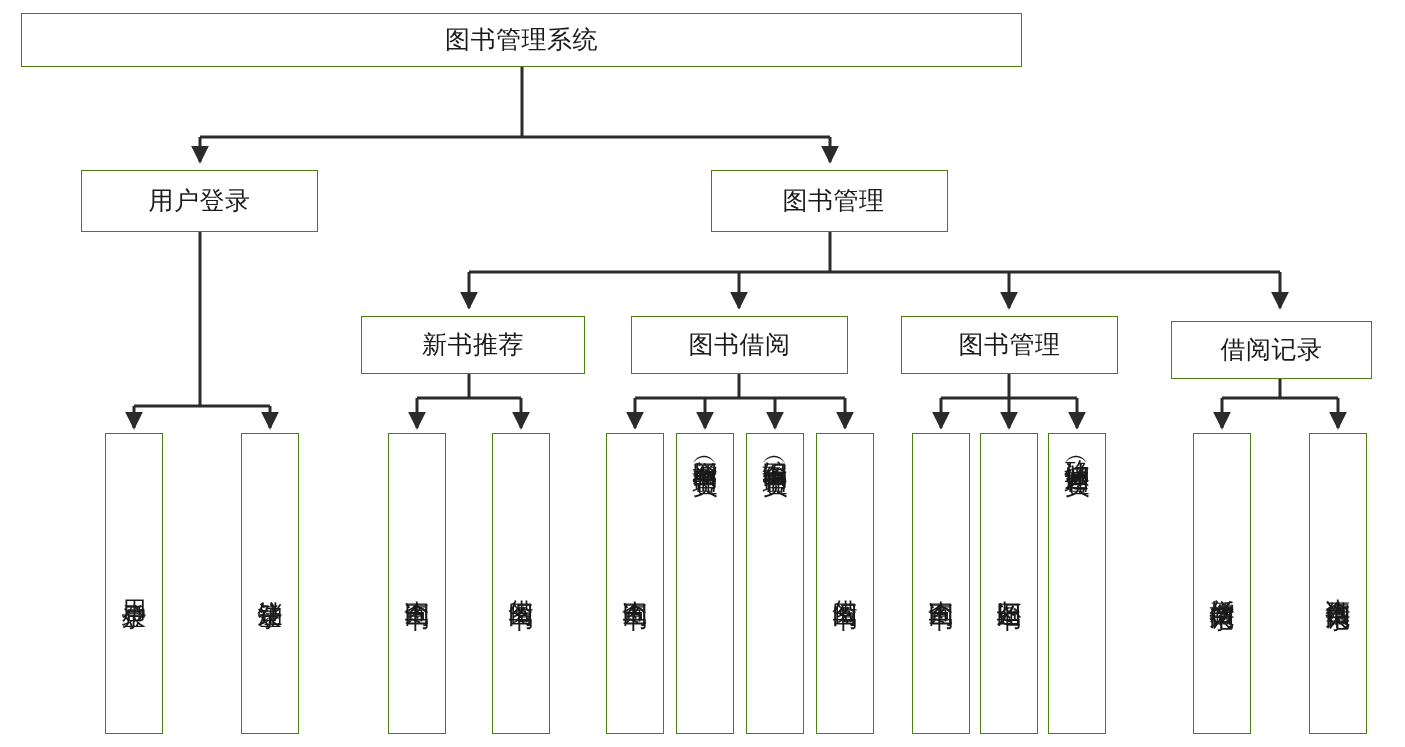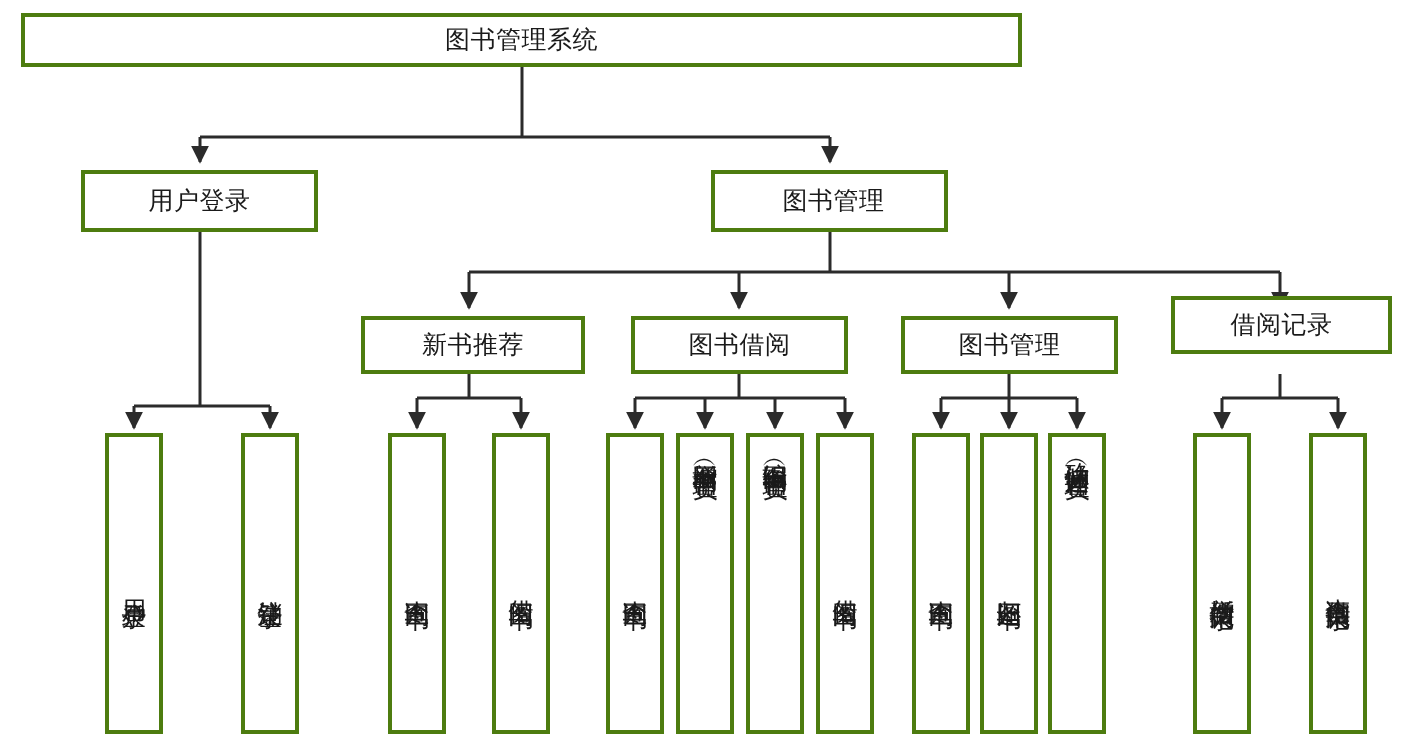--- a/index.html
+++ b/index.html
@@ -22,21 +22,21 @@
     position: absolute;
     left: 0;
     top: 0;
     width: 1405px;
     height: 747px;
   }
   .node {
     position: absolute;
     box-sizing: border-box;
     background: #ffffff;
-    border: 4px solid #4d7c0f;
+    border: 1px solid #4d7c0f;
     display: flex;
     align-items: center;
     justify-content: center;
     color: #1a1a1a;
   }
   .node-label {
     display: block;
     line-height: 1.12;
     letter-spacing: 0.5px;
     text-align: center;
@@ -140,21 +140,21 @@
 
   <div class="node horizontal" style="left:361px; top:316px; width:224px; height:58px;">
     <span class="node-label">新书推荐</span>
   </div>
   <div class="node horizontal" style="left:631px; top:316px; width:217px; height:58px;">
     <span class="node-label">图书借阅</span>
   </div>
   <div class="node horizontal" style="left:901px; top:316px; width:217px; height:58px;">
     <span class="node-label">图书管理</span>
   </div>
-  <div class="node horizontal" style="left:1171px; top:296px; width:221px; height:58px;">
+  <div class="node horizontal" style="left:1171px; top:321px; width:201px; height:58px;">
     <span class="node-label">借阅记录</span>
   </div>
 
   <div class="node vertical centered" style="left:105px; top:433px; width:58px; height:301px;">
     <span class="node-label">用户登录</span>
   </div>
   <div class="node vertical centered" style="left:241px; top:433px; width:58px; height:301px;">
     <span class="node-label">注销登录</span>
   </div>
 

